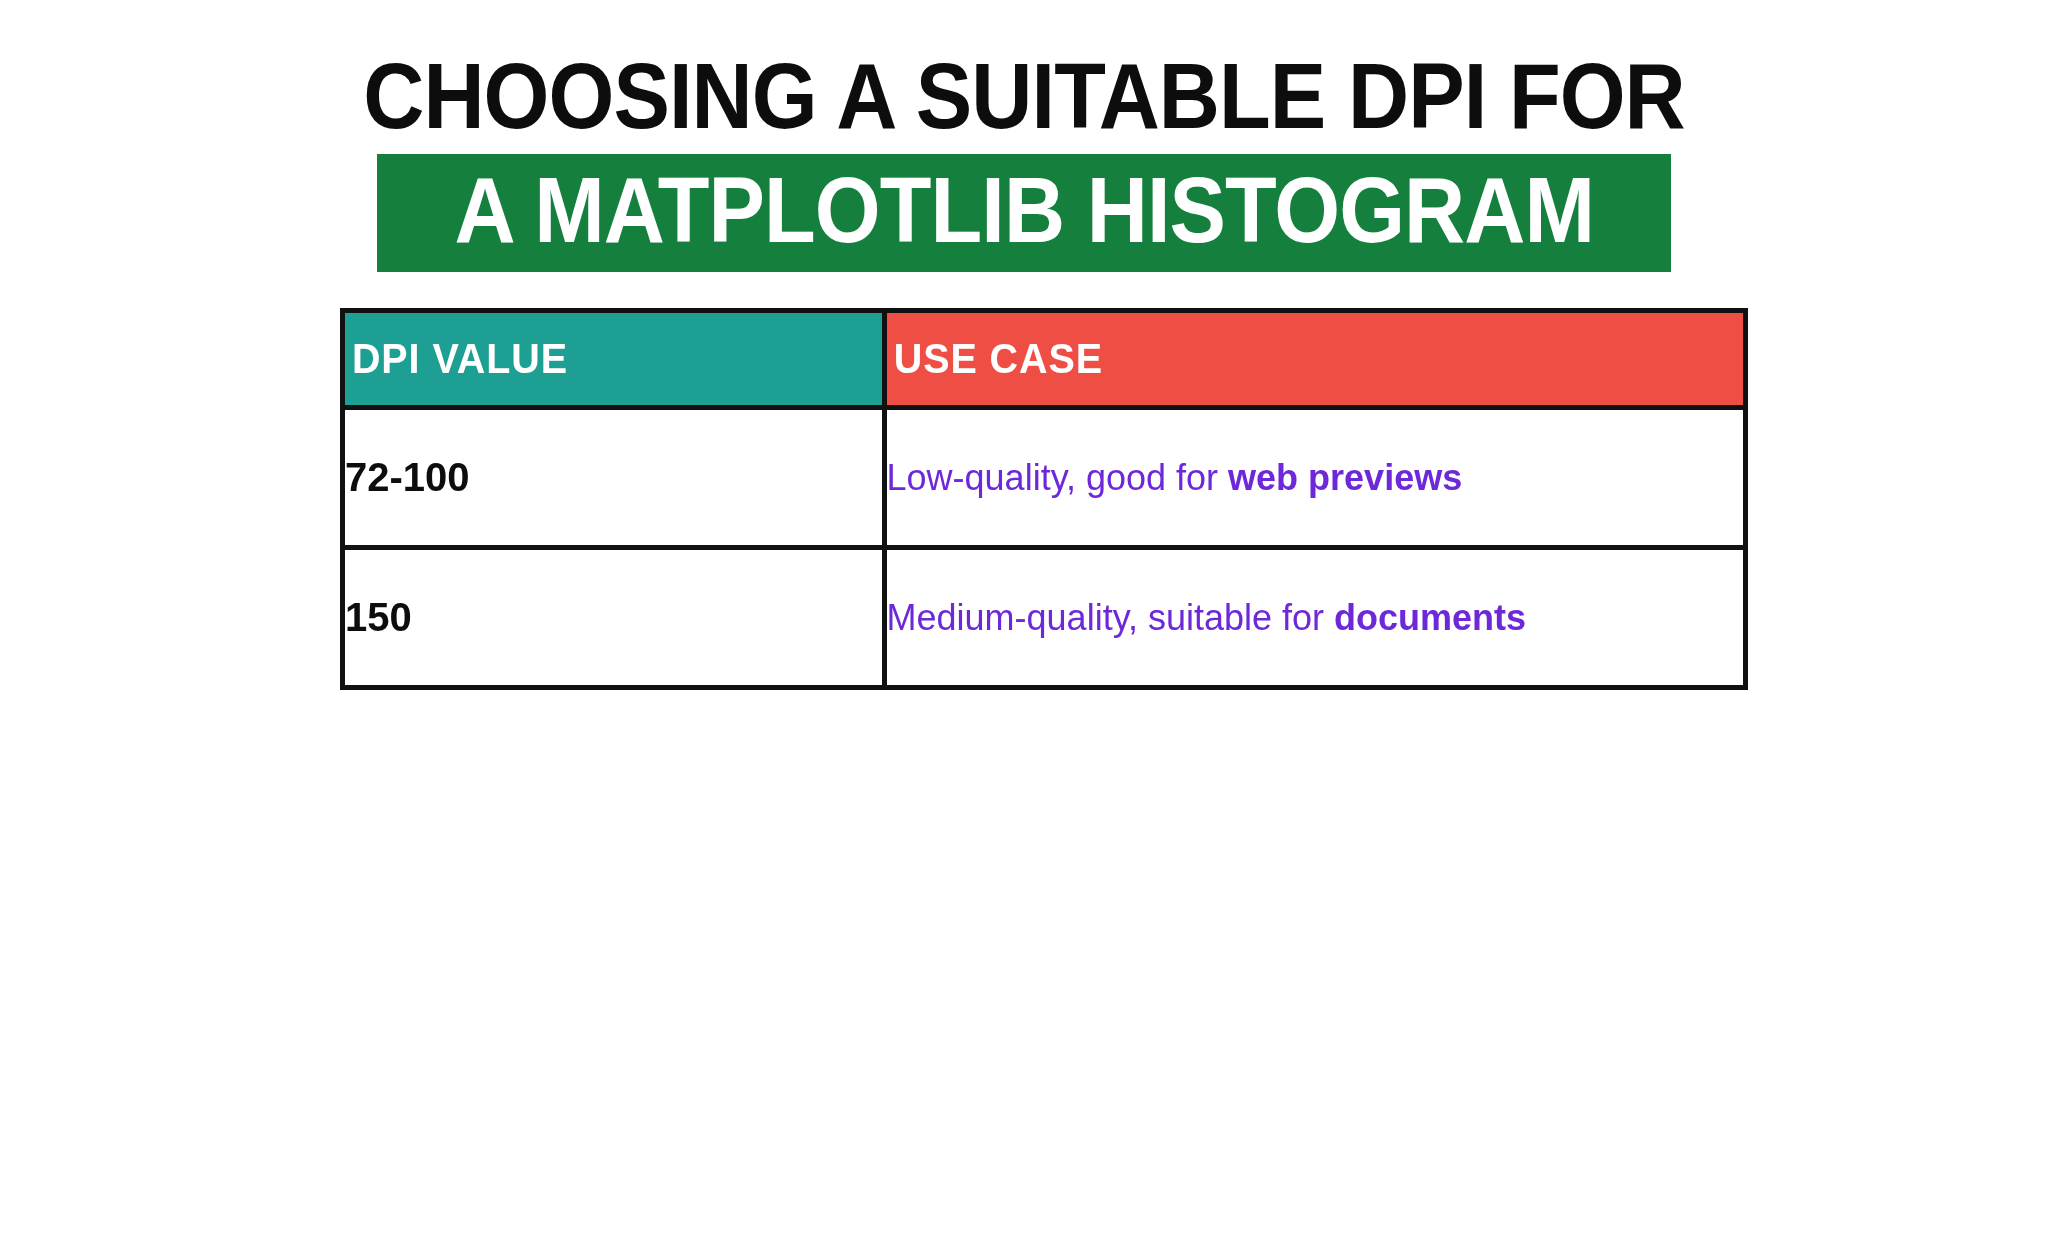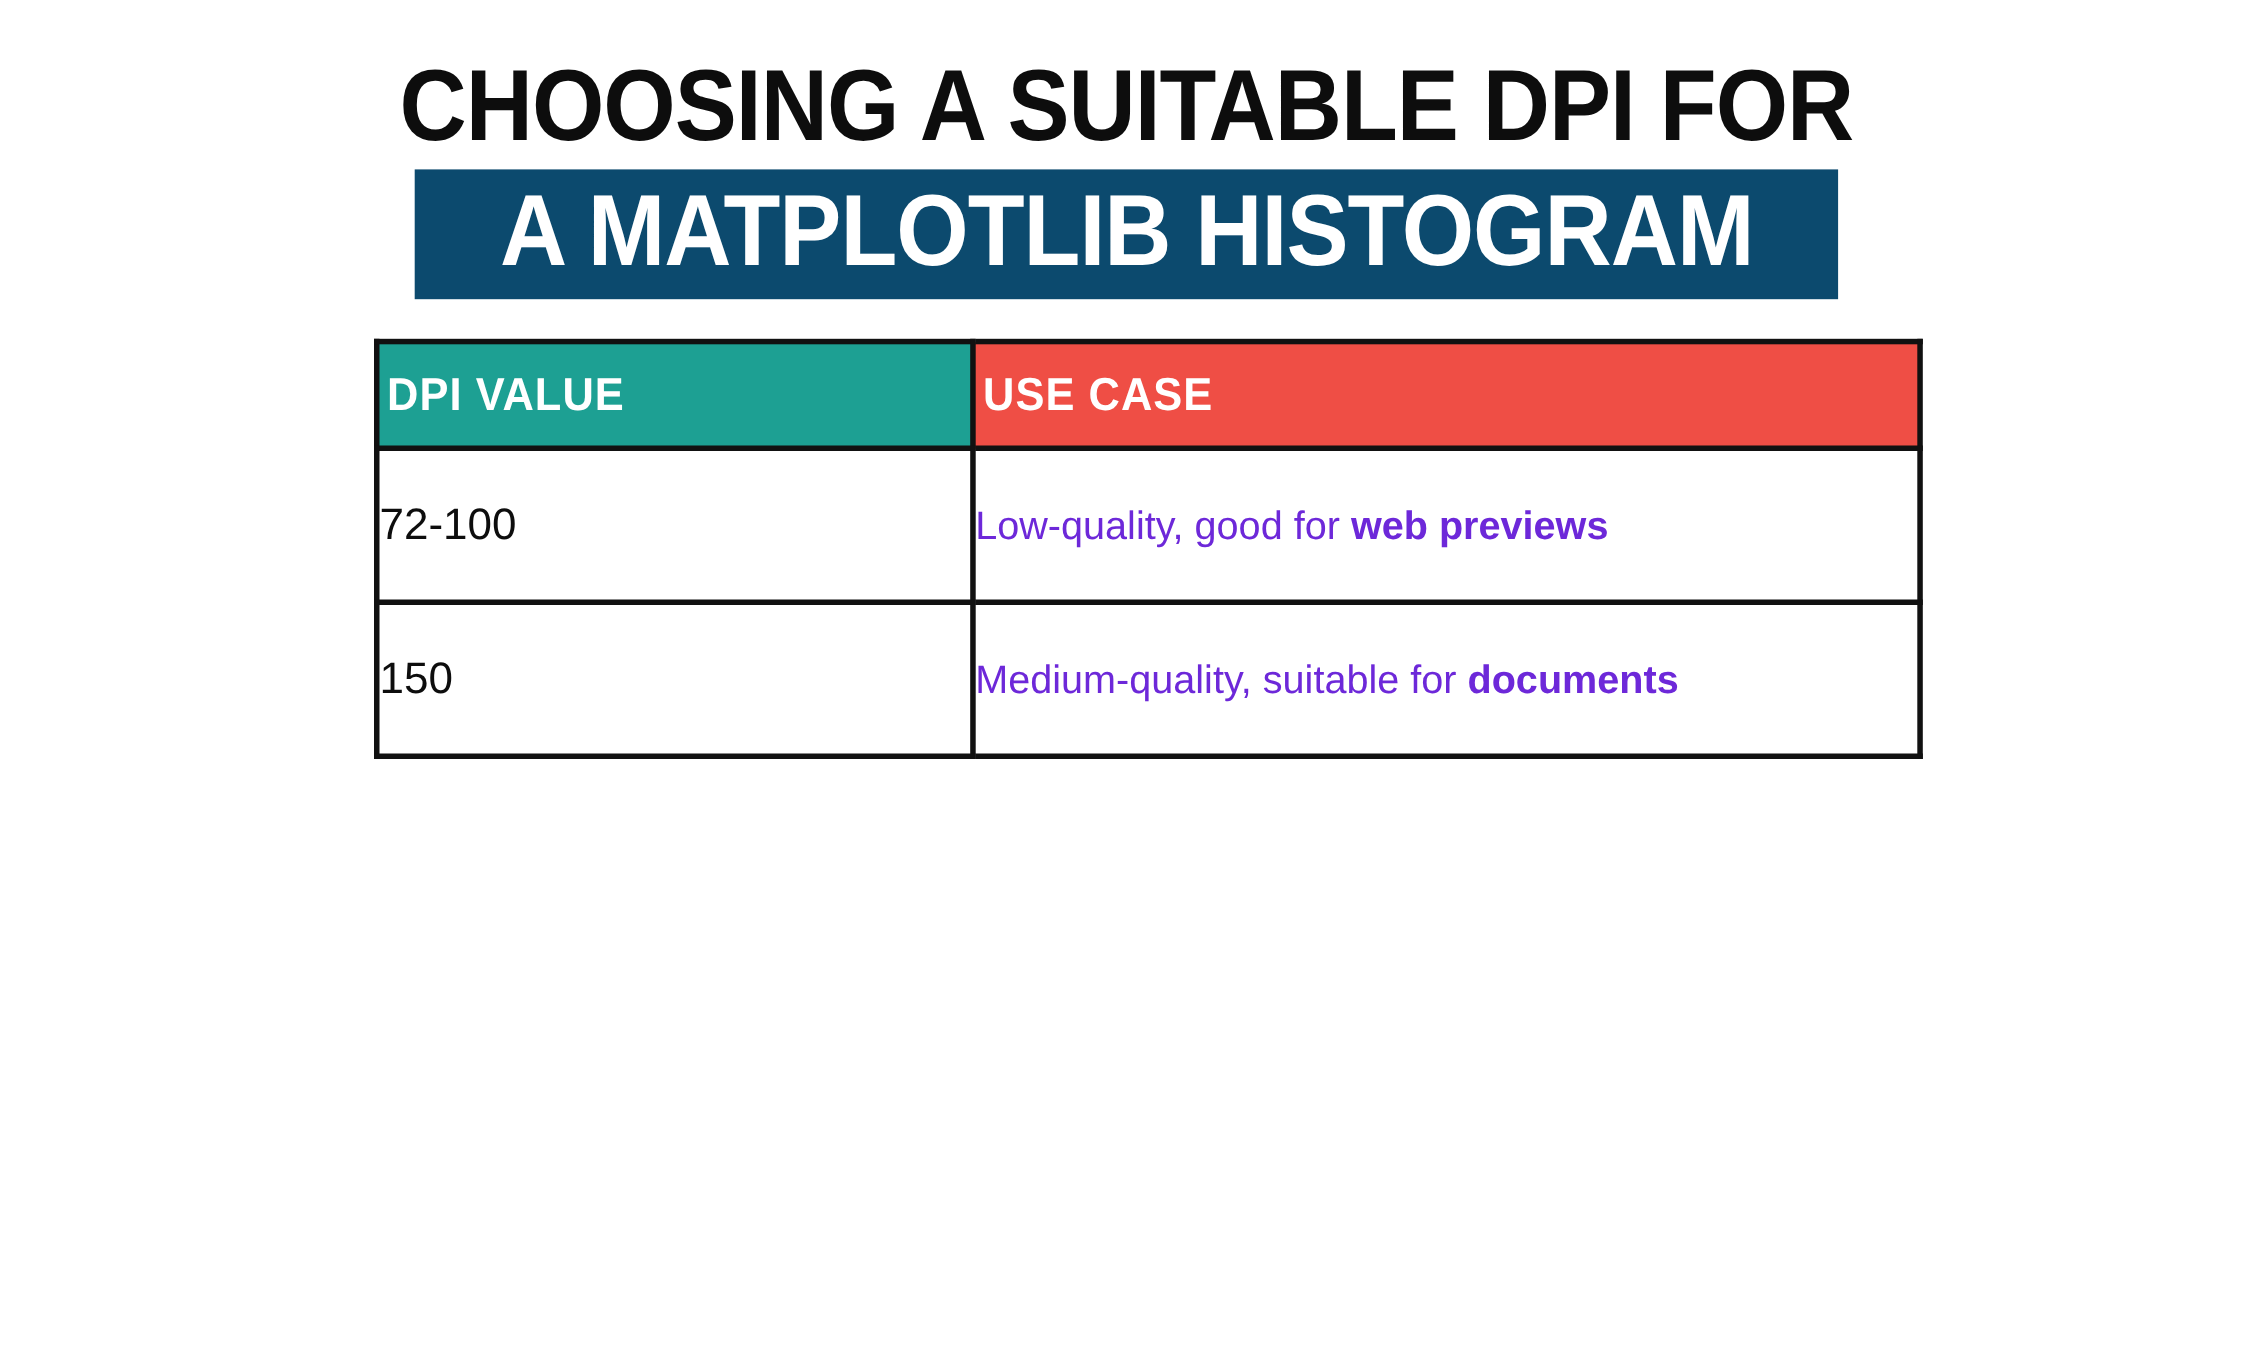--- a/index.html
+++ b/index.html
@@ -47,21 +47,21 @@
   }
 
   .banner-wrap {
     display: block;
     margin-top: 10px;
     text-align: center;
   }
 
   .title-banner {
     display: inline-block;
-    background: #0c4a6e;
+    background: #15803d;
     color: #ffffff;
     font-family: "Liberation Sans", sans-serif;
     font-weight: 700;
     font-size: 92px;
     line-height: 96px;
     letter-spacing: -1px;
     padding: 8px 28px 14px 28px;
     white-space: nowrap;
   }
   .title-banner .inner {
@@ -113,21 +113,21 @@
     font-size: 42px;
     letter-spacing: 1px;
     transform: scaleX(0.94);
     transform-origin: center center;
     white-space: nowrap;
   }
 
   td.cell-dpi {
     height: 135px;
     font-family: "Liberation Sans", sans-serif;
-    font-weight: 400;
+    font-weight: 700;
     font-size: 40px;
     color: #0d0d0d;
   }
 
   td.cell-use {
     height: 135px;
     font-family: "Liberation Sans", sans-serif;
     font-size: 36px;
     color: #6d28d9;
     line-height: 46px;

